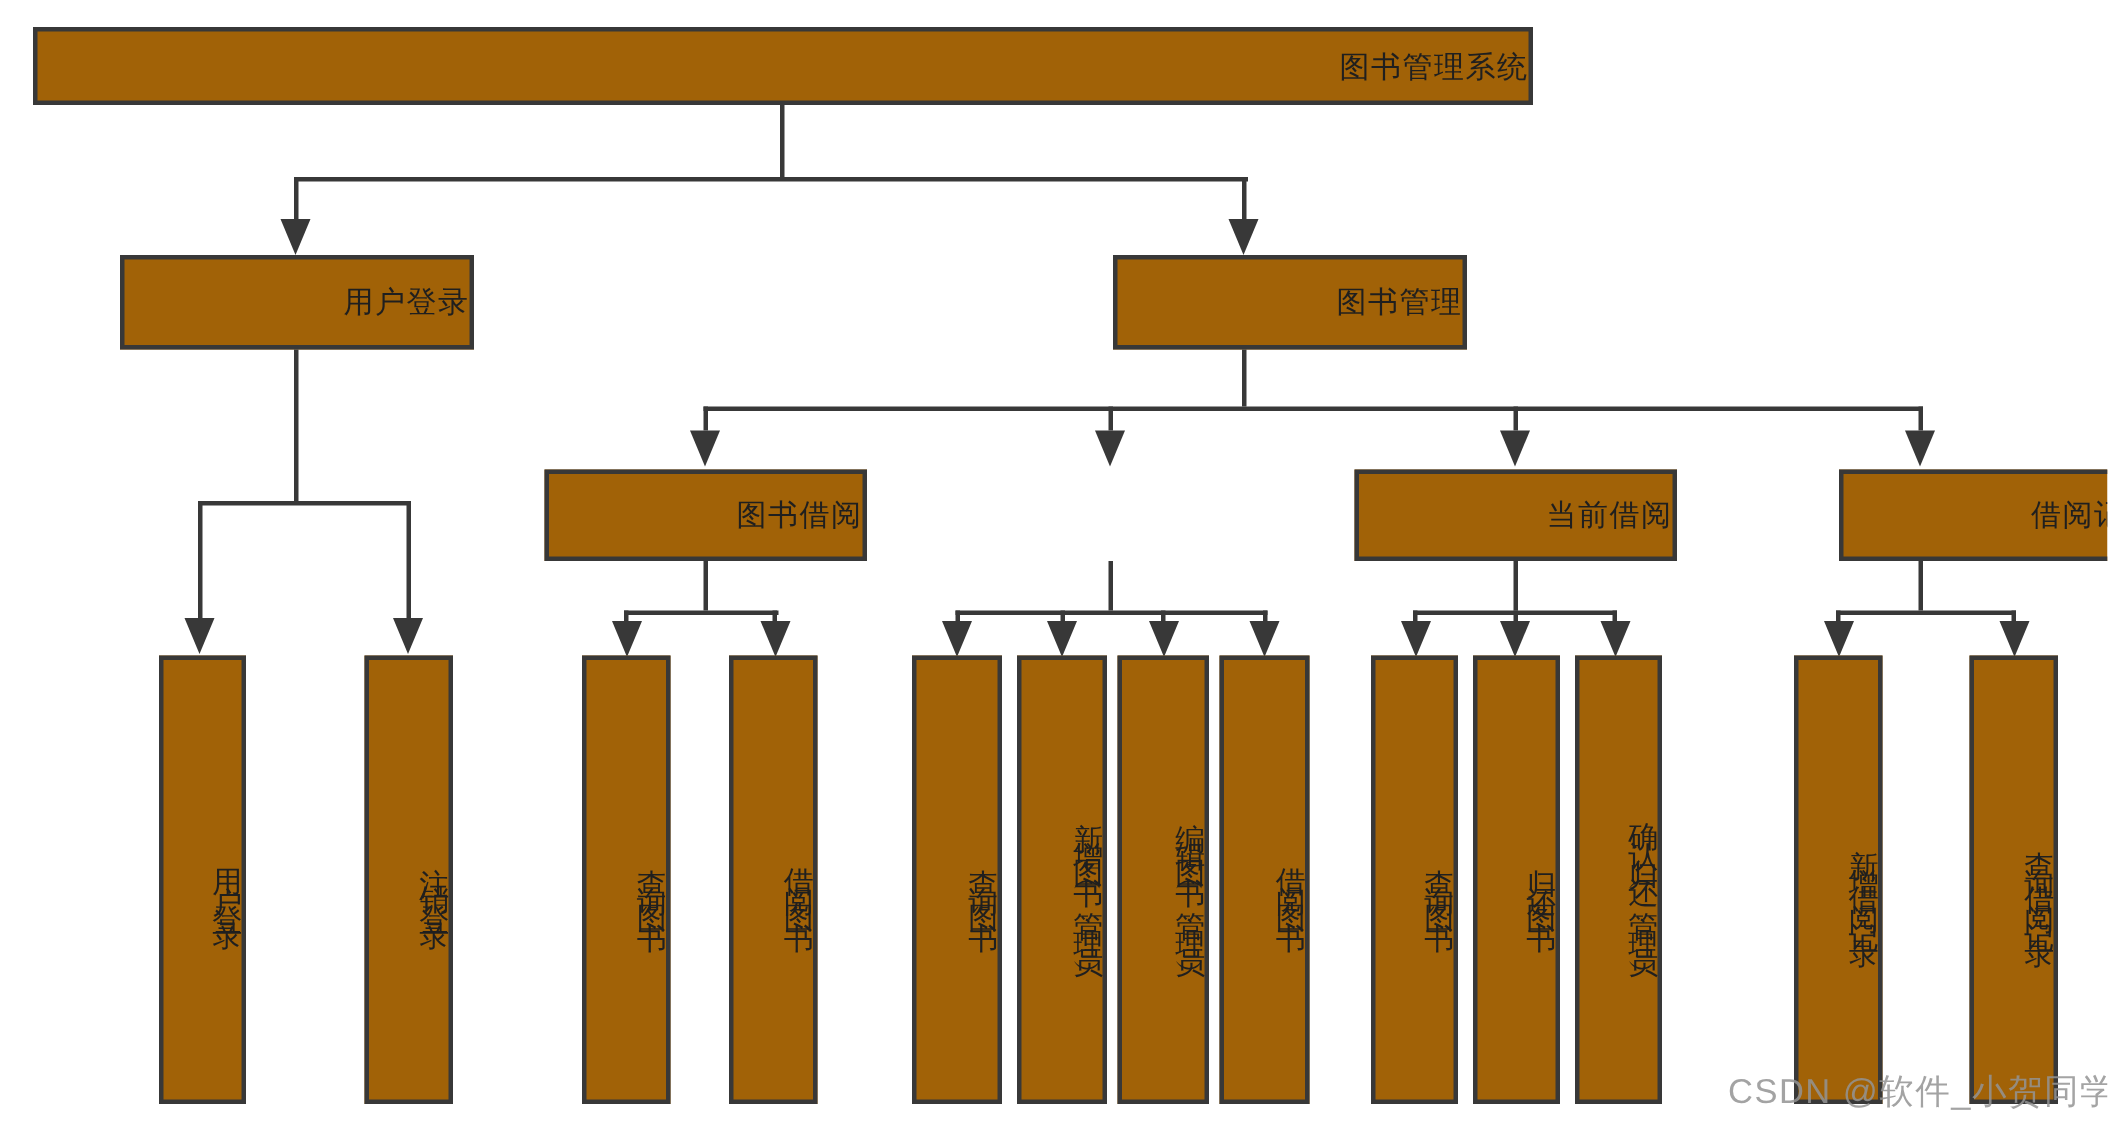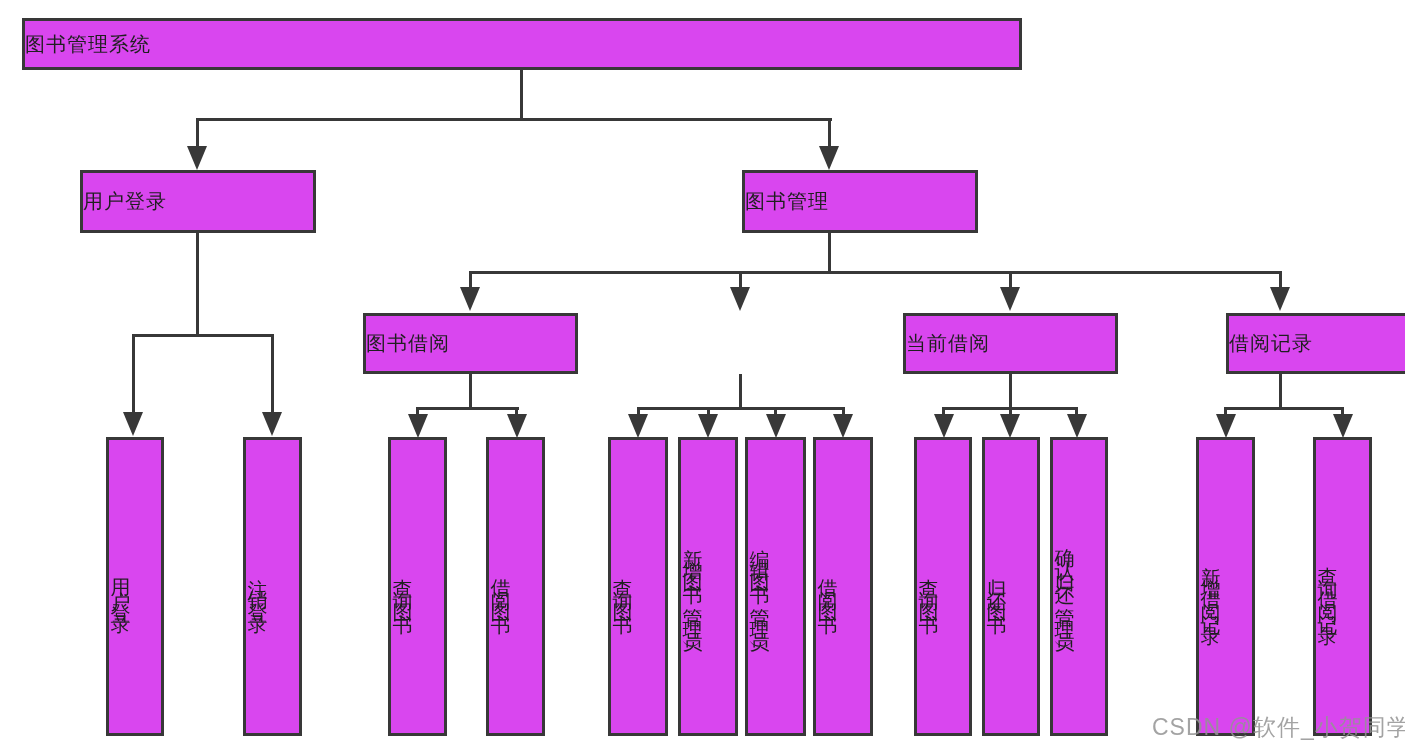--- a/index.html
+++ b/index.html
@@ -13,26 +13,25 @@
     position:relative;
     width:1405px;height:747px;
     background:var(--bg);
     overflow:hidden;
     font-family:"Liberation Sans","DejaVu Sans",sans-serif;
     color:var(--text);
   }
   .box{
     position:absolute;
     border:3px solid var(--line);
-    background:#d946ef;
+    background:#a16207;
     box-sizing:border-box;
     display:flex;
     align-items:center;
-    justify-content:flex-start;
-    font-family:Liberation Mono, monospace;
+    justify-content:flex-end;
   }
   .h-label{
     font-size:20px;
     color:var(--text);
     white-space:nowrap;
     letter-spacing:1px;
   }
   .v-label{
     writing-mode:vertical-rl;
     font-size:20px;

